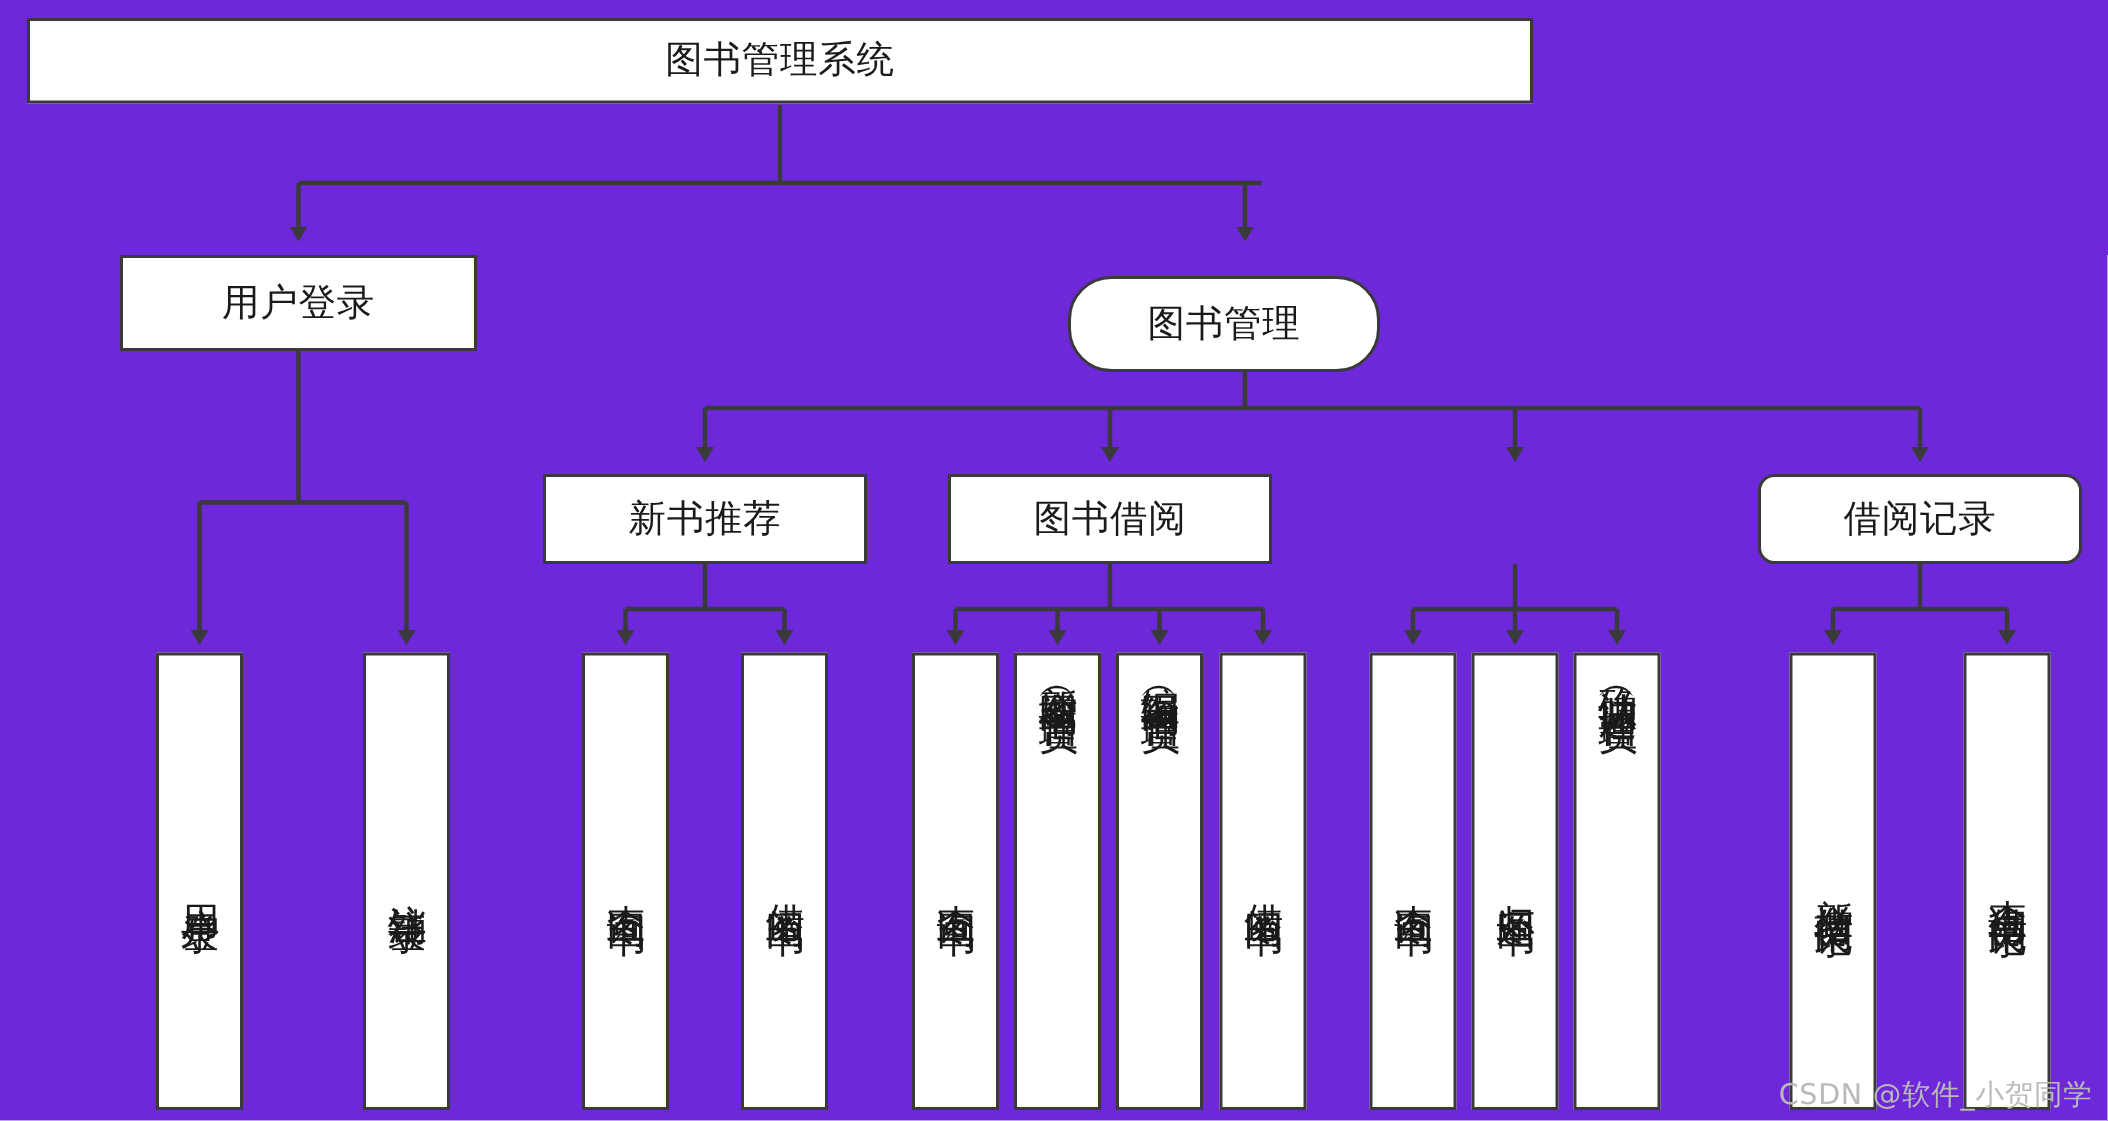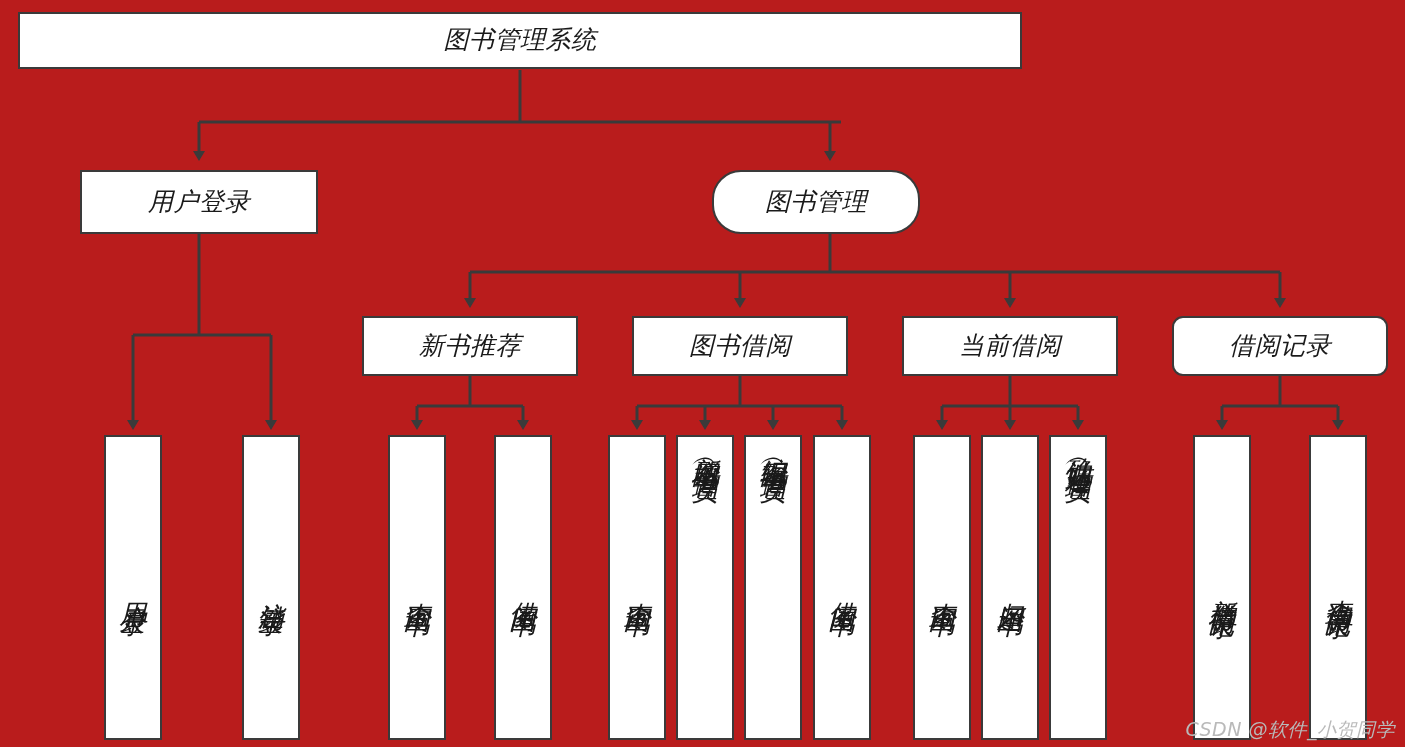--- a/index.html
+++ b/index.html
@@ -8,23 +8,22 @@
     padding: 0;
     background: #ffffff;
   }
   body {
     font-family: "DejaVu Sans", "Liberation Sans", sans-serif;
   }
   #canvas {
     position: relative;
     width: 1405px;
     height: 747px;
-    background: #b91c1c;
+    background: #6d28d9;
     overflow: hidden;
-    font-style: italic;
   }
   #wires {
     position: absolute;
     left: 0;
     top: 0;
     width: 1405px;
     height: 747px;
     pointer-events: none;
   }
   .node {
@@ -136,35 +135,32 @@
   </svg>
 
   <div class="node h root" style="left:18px; top:12px; width:1004px; height:57px;">
     <span class="label">图书管理系统</span>
   </div>
 
   <div class="node h" style="left:80px; top:170px; width:238px; height:64px;">
     <span class="label">用户登录</span>
   </div>
 
-  <div class="node h" style="left:712px; top:170px; width:208px; height:64px;border-radius:29px;">
+  <div class="node h" style="left:712px; top:184px; width:208px; height:64px;border-radius:29px;">
     <span class="label">图书管理</span>
   </div>
 
   <div class="node h" style="left:632px; top:316px; width:216px; height:60px;">
     <span class="label">图书借阅</span>
   </div>
 
   <div class="node h" style="left:362px; top:316px; width:216px; height:60px;">
     <span class="label">新书推荐</span>
   </div>
 
-  <div class="node h" style="left:902px; top:316px; width:216px; height:60px;">
-    <span class="label">当前借阅</span>
-  </div>
 
   <div class="node h" style="left:1172px; top:316px; width:216px; height:60px;border-radius:11px;">
     <span class="label">借阅记录</span>
   </div>
 
   <div class="node v center" style="left:104px; top:435px; width:58px; height:305px;">
     <span class="label">用户登录</span>
   </div>
   <div class="node v center" style="left:242px; top:435px; width:58px; height:305px;">
     <span class="label">注销登录</span>

